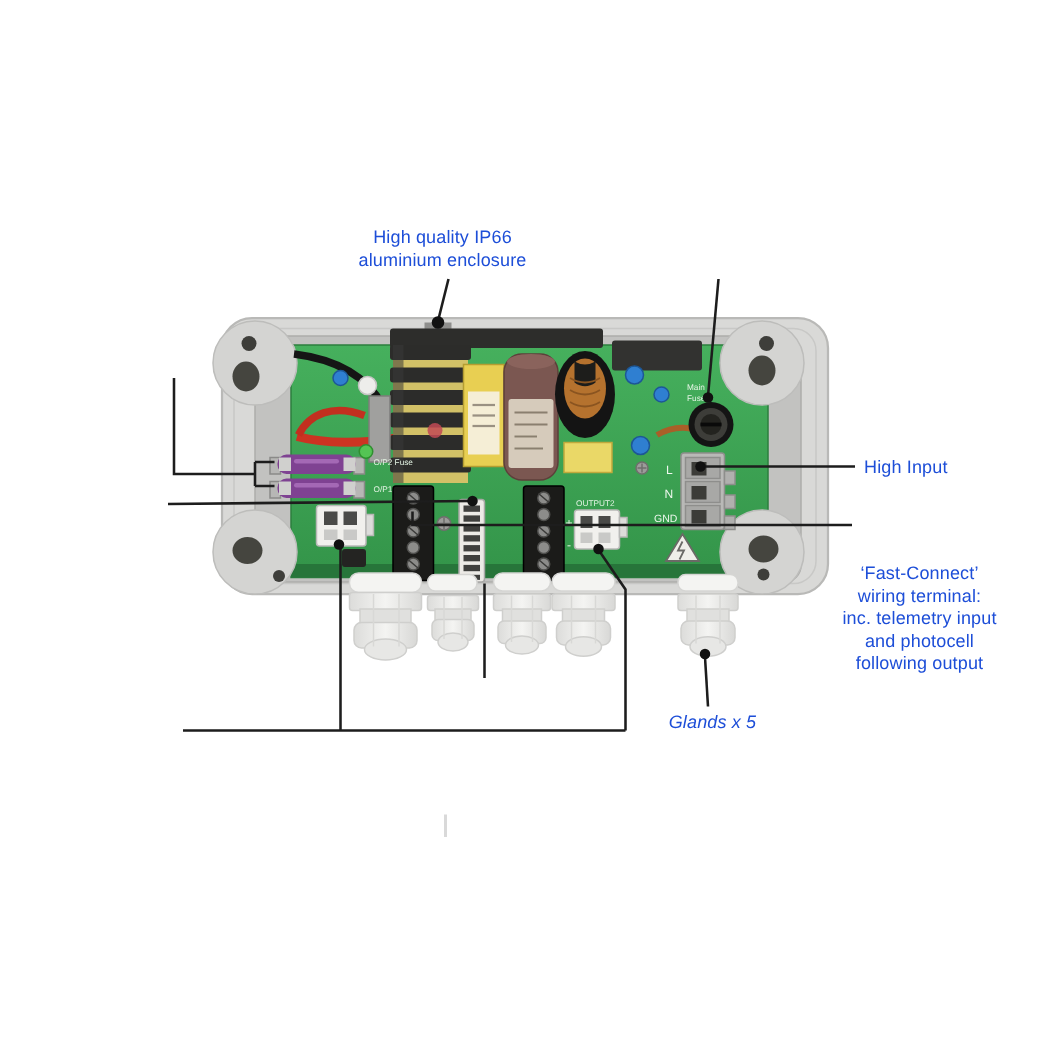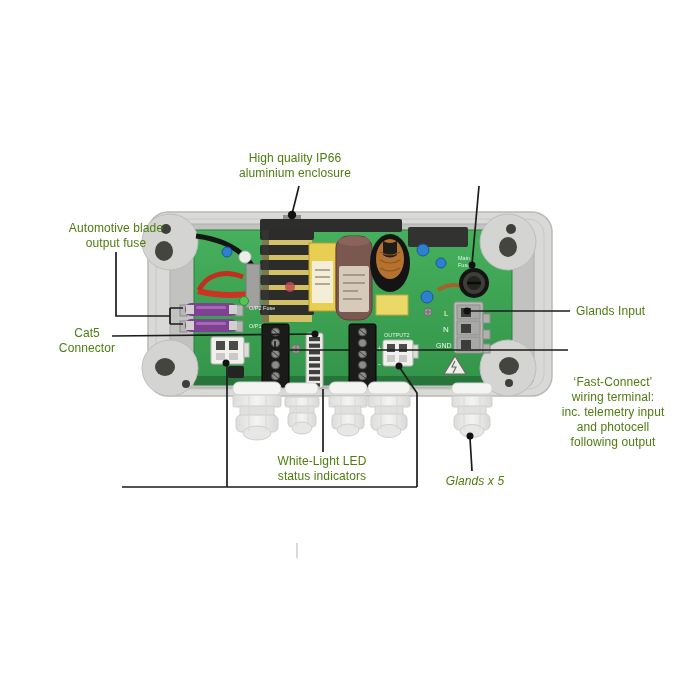--- a/index.html
+++ b/index.html
@@ -1,19 +1,19 @@
 <!DOCTYPE html>
 <html><head>
 <meta charset="utf-8">
 <style>
   html,body{margin:0;padding:0;background:#ffffff;}
   .canvas{position:relative;width:700px;height:700px;background:#ffffff;overflow:hidden;
           font-family:"Liberation Sans", sans-serif;}
   .canvas svg{position:absolute;left:0;top:0;}
-  .label{position:absolute;font-size:12px;line-height:15px;color:#4d7c0f;
+  .label{position:absolute;font-size:12px;line-height:15px;color:#1d4ed8;
          text-align:center;white-space:pre-line;letter-spacing:.1px;}
   .label.left-align{text-align:left;white-space:nowrap;}
 </style>
 </head>
 <body>
 
 <div class="canvas">
 
   <svg width="700" height="700" viewBox="0 0 700 700">
     <defs>
@@ -301,27 +301,21 @@
       <circle cx="226" cy="363" r="3.5"></circle>
       <circle cx="399" cy="366" r="3.5"></circle>
       <circle cx="470" cy="436" r="3.5"></circle>
     </g>
 
     <rect x="296" y="543" width="2" height="15" fill="#d9d9d9"></rect>
   </svg>
 
   <div class="label" style="left:205px;top:151px;width:180px;">High quality IP66
 aluminium enclosure</div>
-  <div class="label" style="left:26px;top:221px;width:180px;">Automotive blade
-output fuse</div>
-  <div class="label" style="left:28px;top:326px;width:118px;">Cat5
-Connector</div>
-  <div class="label left-align" style="left:576px;top:304px;">Glands Input</div>
+  <div class="label left-align" style="left:576px;top:304px;">High Input</div>
   <div class="label" style="left:533px;top:343px;width:160px;margin-top:32px;">‘Fast-Connect’
 wiring terminal:
 inc. telemetry input
 and photocell
 following output</div>
-  <div class="label" style="left:242px;top:454px;width:160px;">White-Light LED
-status indicators</div>
   <div class="label" style="left:435px;top:474px;width:80px;font-style:italic;">Glands x 5</div>
 
 </div>
 
 </body></html>

